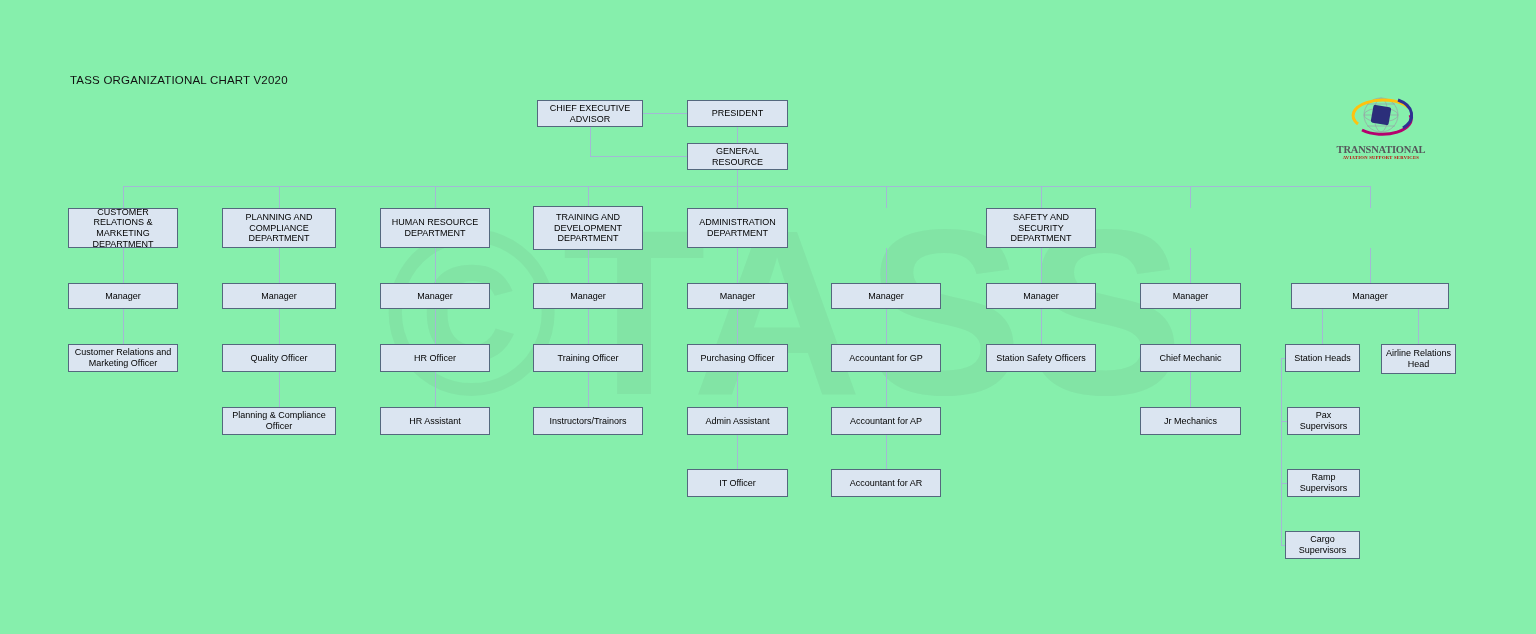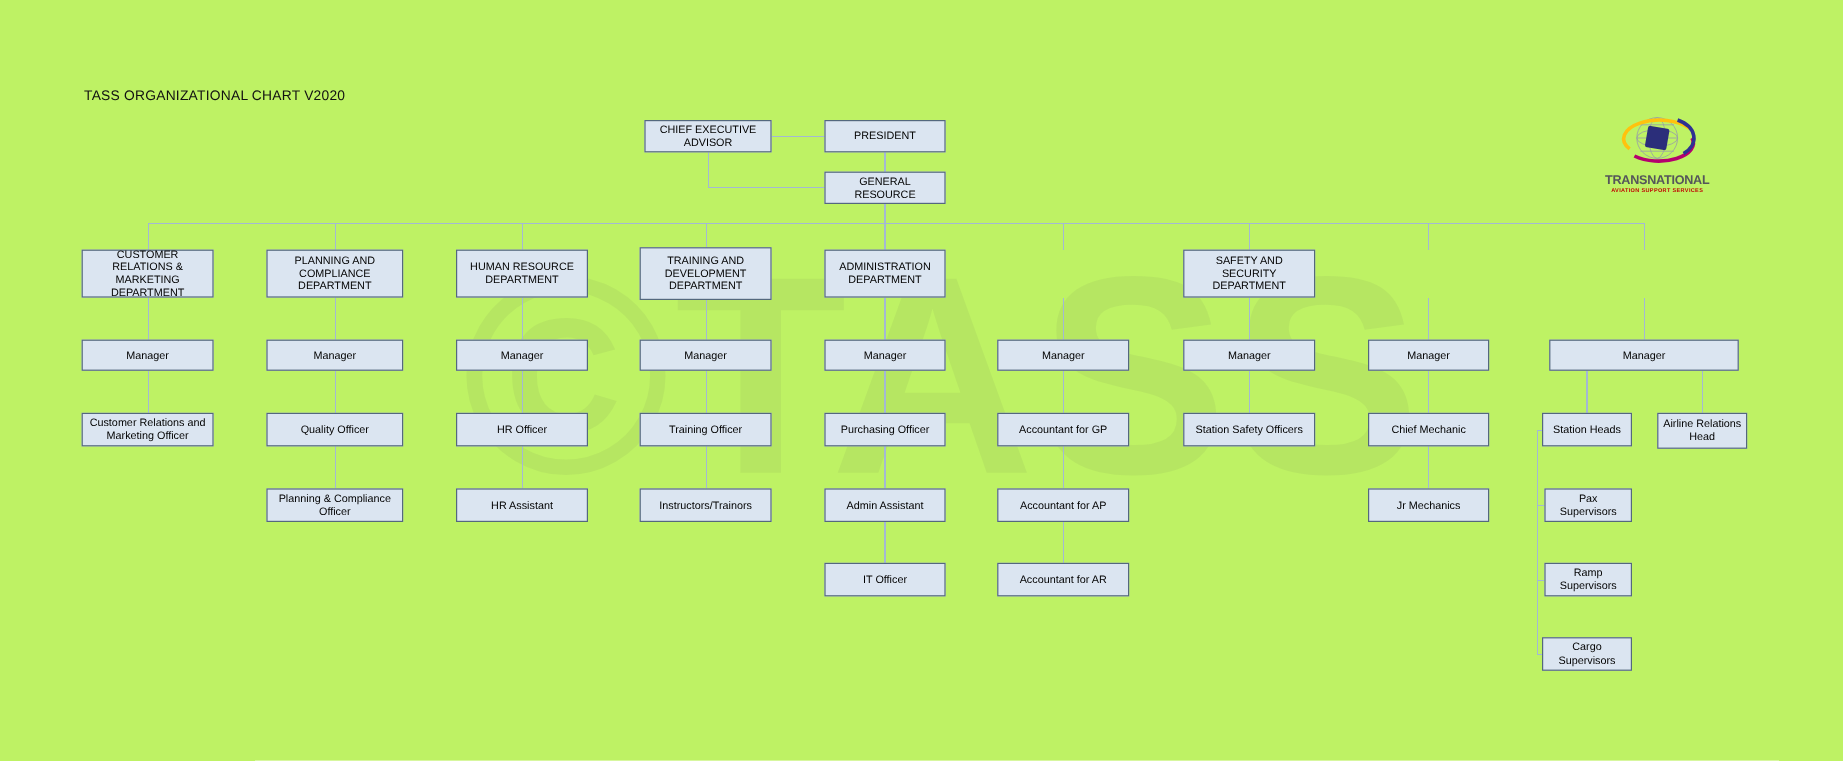--- a/index.html
+++ b/index.html
@@ -1,21 +1,21 @@
 <!DOCTYPE html>
 <html><head>
 <meta charset="utf-8">
 <style>
   html, body { margin: 0; padding: 0; background: #ffffff; }
   body { font-family: "Liberation Sans", sans-serif; }
   .canvas {
     position: relative;
     width: 1536px;
     height: 634px;
-    background: #bef264;
+    background: #86efac;
     overflow: hidden;
   }
   .page-title {
     position: absolute;
     left: 70px;
     top: 74px;
     font-size: 11.5px;
     color: #111111;
     letter-spacing: 0.2px;
     z-index: 3;
@@ -50,20 +50,21 @@
     box-sizing: border-box;
     z-index: 2;
   }
   .logo {
     position: absolute;
     left: 1336px;
     top: 92px;
     width: 90px;
     text-align: center;
     z-index: 3;
+    font-family: Liberation Serif, serif;
   }
   .logo-name {
     font-size: 10.5px;
     font-weight: bold;
     color: #55565a;
     letter-spacing: -0.2px;
     line-height: 1.05;
   }
   .logo-sub {
     font-size: 4.6px;

